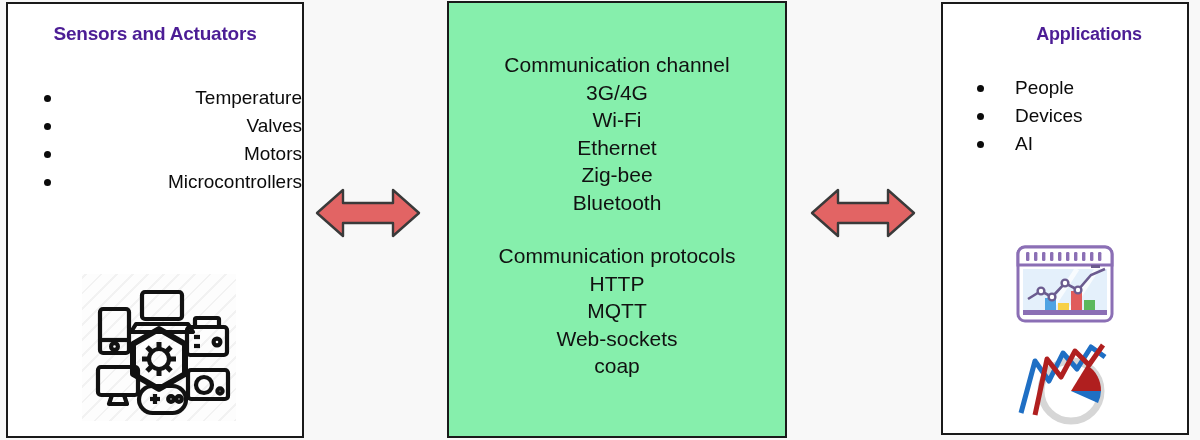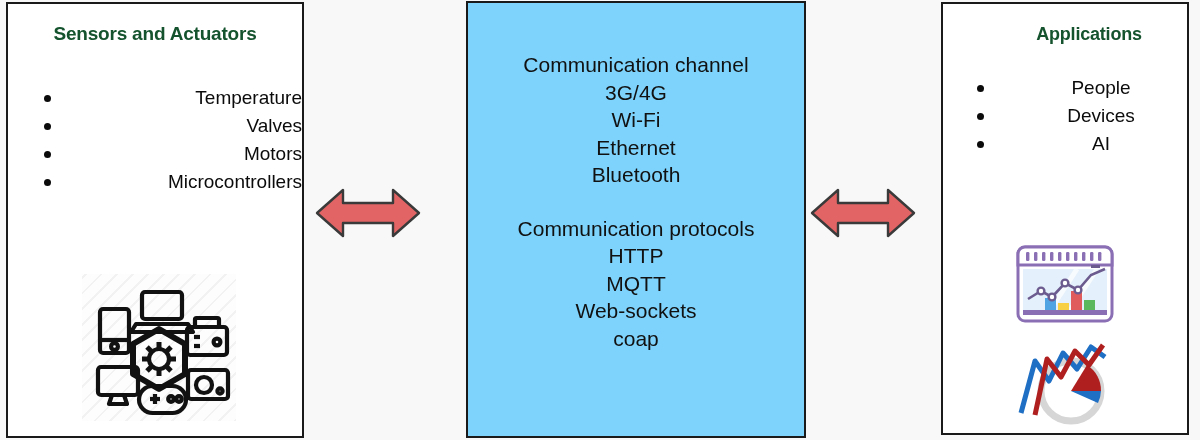--- a/index.html
+++ b/index.html
@@ -25,52 +25,52 @@
 
   
   #panel-sensors {
     left: 6px;
     top: 2px;
     width: 298px;
     height: 436px;
   }
   
   #panel-communication {
-    left: 466px;
+    left: 447px;
     top: 1px;
     width: 340px;
     height: 437px;
-    background: #7dd3fc;
+    background: #86efac;
     border: 2px solid #1a1a1a;
   }
   
   #panel-applications {
     left: 941px;
     top: 2px;
     width: 248px;
     height: 433px;
   }
 
   .panel-title {
     text-align: center;
     font-weight: bold;
     font-size: 19px;
-    color: #14532d;
+    color: #4c1d95;
     letter-spacing: -0.2px;
   }
   #panel-sensors .panel-title { margin-top: 19px; }
   #panel-applications .panel-title { margin-top: 20px; font-size: 18px; padding-left: 48px; }
 
   ul.bullets {
     list-style: none;
     margin: 0;
     padding: 0;
   }
   #panel-sensors ul.bullets { margin-top: 39px; margin-left: 30px; text-align: right; }
-  #panel-applications ul.bullets { margin-top: 29px; margin-left: 28px; text-align: center; }
+  #panel-applications ul.bullets { margin-top: 29px; margin-left: 28px; }
 
   ul.bullets li {
     position: relative;
     font-size: 19px;
     line-height: 28px;
     color: #0b0b0b;
     padding-left: 44px;
     white-space: nowrap;
   }
   ul.bullets li::before {
@@ -210,20 +210,21 @@
     <polygon points="2,27 28,4 28,17 78,17 78,4 104,27 78,50 78,37 28,37 28,50" fill="#e26464" stroke="#3a3a3a" stroke-width="2.4" stroke-linejoin="round"></polygon>
   </svg>
 </div>
 
 <div class="panel" id="panel-communication">
   <div class="center-text" id="comm-channel-block">
     <div>Communication channel</div>
     <div>3G/4G</div>
     <div>Wi-Fi</div>
     <div>Ethernet</div>
+    <div>Zig-bee</div>
     <div>Bluetooth</div>
   </div>
 
   <div class="center-text" id="comm-protocol-block">
     <div>Communication protocols</div>
     <div>HTTP</div>
     <div>MQTT</div>
     <div>Web-sockets</div>
     <div>coap</div>
   </div>

